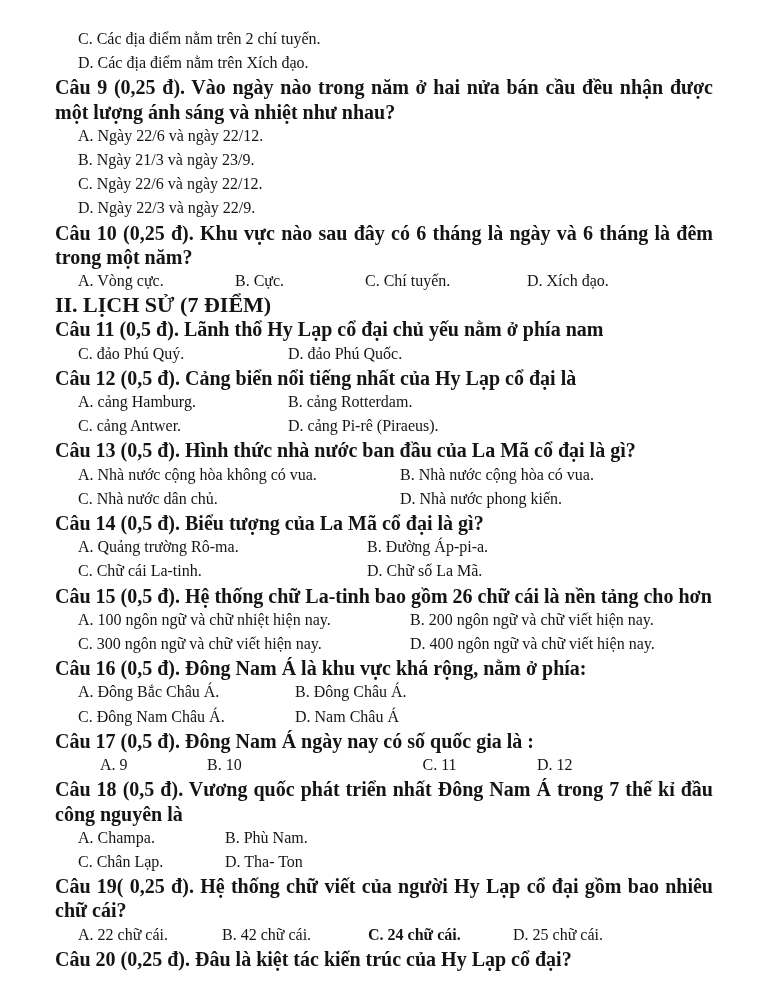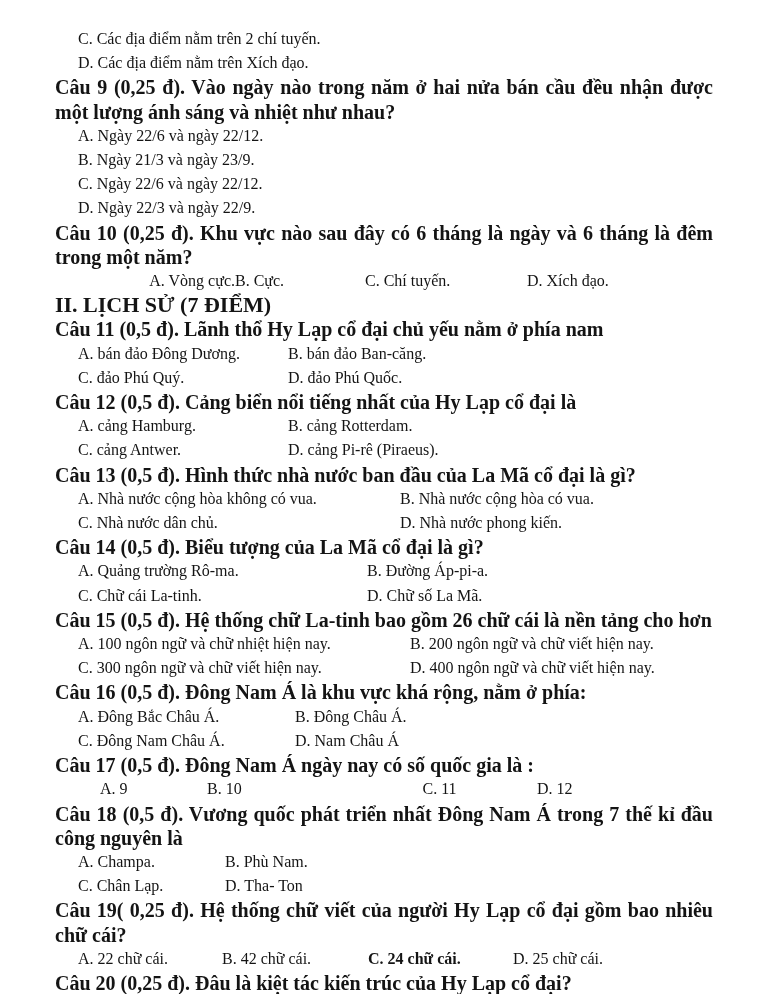--- a/index.html
+++ b/index.html
@@ -9,21 +9,21 @@
   .doc{box-sizing:border-box;width:768px;height:994px;padding:27px 55px 0 55px;}
   .q{font-weight:bold;text-align:justify;text-justify:inter-word;margin:0;line-height:24.2px;font-size:20px;}
   .sec{font-weight:bold;margin:0;line-height:24.2px;font-size:22px;}
   .opt{padding-left:23px;line-height:24.2px;font-size:16px;}
   .row{display:flex;line-height:24.2px;font-size:16px;}
   .row .cell{flex-shrink:0;white-space:nowrap;}
   
   .ind-a{padding-left:23px;}   
   .ind-b{padding-left:45px;}   
   
-  .r10 .c1{width:157px;text-align:right;} .r10 .c2{width:130px;} .r10 .c3{width:162px;}
+  .r10 .c1{width:157px;} .r10 .c2{width:130px;} .r10 .c3{width:162px;}
   .r17 .c1{width:107px;} .r17 .c2{width:135px;} .r17 .c3{width:195px;text-align:center;}
   .r19 .c1{width:144px;} .r19 .c2{width:146px;} .r19 .c3{width:145px;font-weight:bold;}
   
   .w210 .c1{width:210px;}
   .w322 .c1{width:322px;}
   .w289 .c1{width:289px;}
   .w332 .c1{width:332px;}
   .w217 .c1{width:217px;}
   .w147 .c1{width:147px;}
 </style>
@@ -45,24 +45,20 @@
   <div class="row ind-a r10">
     <span class="cell c1">A. Vòng cực.</span>
     <span class="cell c2">B. Cực.</span>
     <span class="cell c3">C. Chí tuyến.</span>
     <span class="cell">D. Xích đạo.</span>
   </div>
 
   <p class="sec">II. LỊCH SỬ (7 ĐIỂM)</p>
 
   <p class="q">Câu 11 (0,5 đ). Lãnh thổ Hy Lạp cổ đại chủ yếu nằm ở phía nam</p>
-  <div class="row ind-a w210">
-    <span class="cell c1">A. bán đảo Đông Dương.</span>
-    <span class="cell">B. bán đảo Ban-căng.</span>
-  </div>
   <div class="row ind-a w210">
     <span class="cell c1">C. đảo Phú Quý.</span>
     <span class="cell">D. đảo Phú Quốc.</span>
   </div>
 
   <p class="q">Câu 12 (0,5 đ). Cảng biển nổi tiếng nhất của Hy Lạp cổ đại là</p>
   <div class="row ind-a w210">
     <span class="cell c1">A. cảng Hamburg.</span>
     <span class="cell">B. cảng Rotterdam.</span>
   </div>

